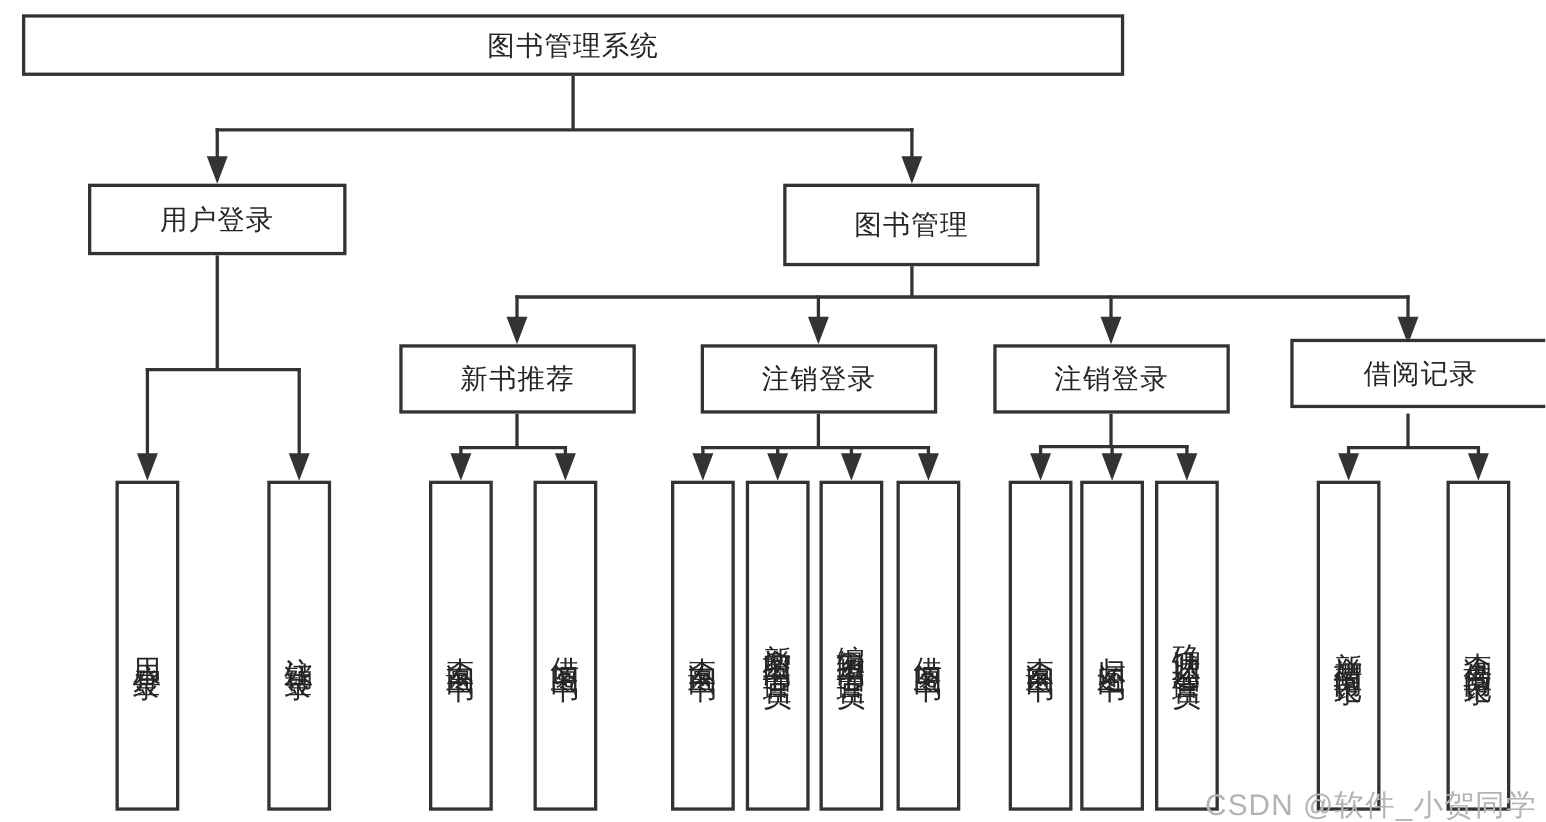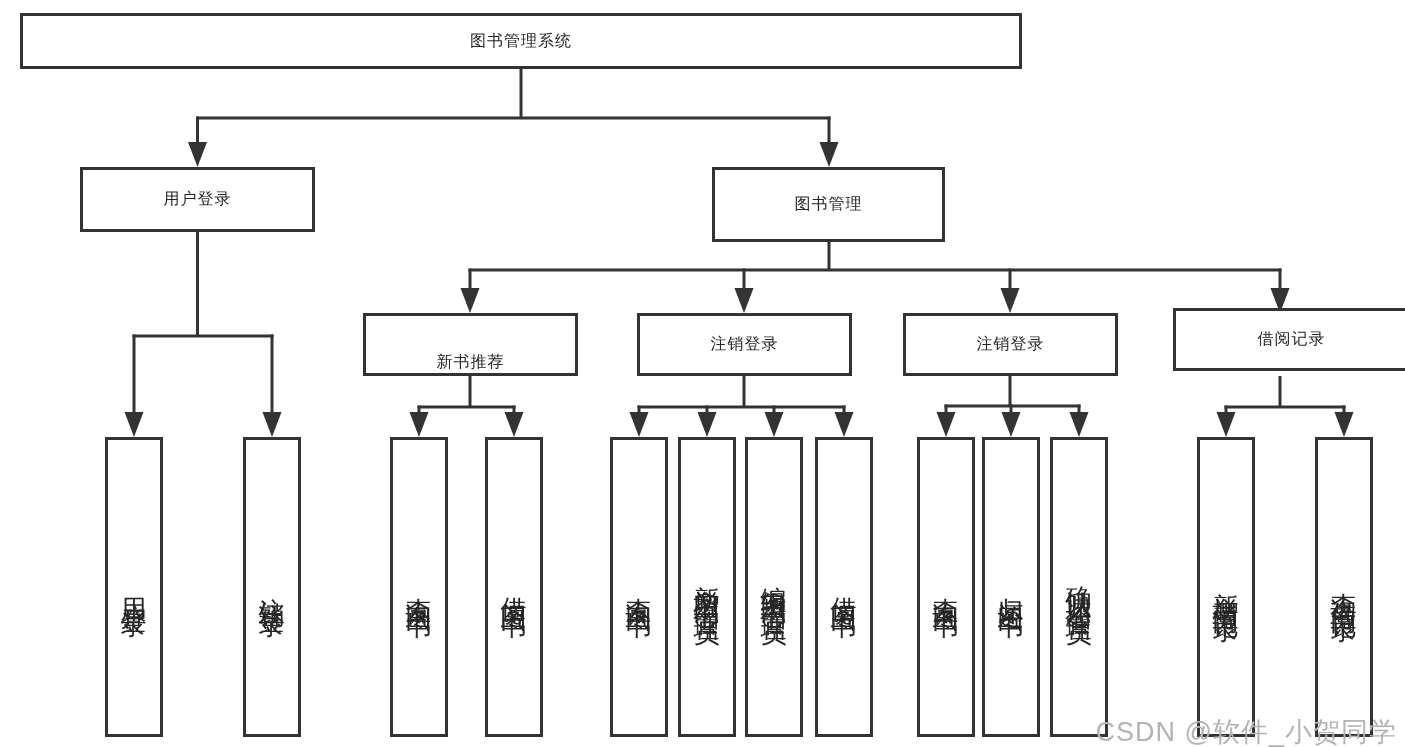--- a/index.html
+++ b/index.html
@@ -24,21 +24,21 @@
   }
   .node {
     position: absolute;
     box-sizing: border-box;
     background: #ffffff;
     border: 3px solid #333333;
     display: flex;
     align-items: center;
     justify-content: center;
     color: #262626;
-    font-size: 16px;
+    font-size: 25px;
     letter-spacing: 1px;
     z-index: 2;
     text-align: center;
   }
   .leaf {
     font-size: 26px;
   }
   .leaf .vtext {
     writing-mode: vertical-rl;
     text-orientation: mixed;
@@ -134,21 +134,21 @@
     <span>图书管理系统</span>
   </div>
 
   <div class="node" style="left:80px; top:167px; width:235px; height:65px;">
     <span>用户登录</span>
   </div>
   <div class="node" style="left:712px; top:167px; width:233px; height:75px;">
     <span>图书管理</span>
   </div>
 
-  <div class="node" style="left:363px; top:313px; width:215px; height:63px;align-items:flex-end;">
+  <div class="node" style="left:363px; top:313px; width:215px; height:63px;">
     <span>新书推荐</span>
   </div>
   <div class="node" style="left:637px; top:313px; width:215px; height:63px;">
     <span>注销登录</span>
   </div>
   <div class="node" style="left:903px; top:313px; width:215px; height:63px;">
     <span>注销登录</span>
   </div>
   <div class="node" style="left:1173px; top:308px; width:237px; height:63px;">
     <span>借阅记录</span>

